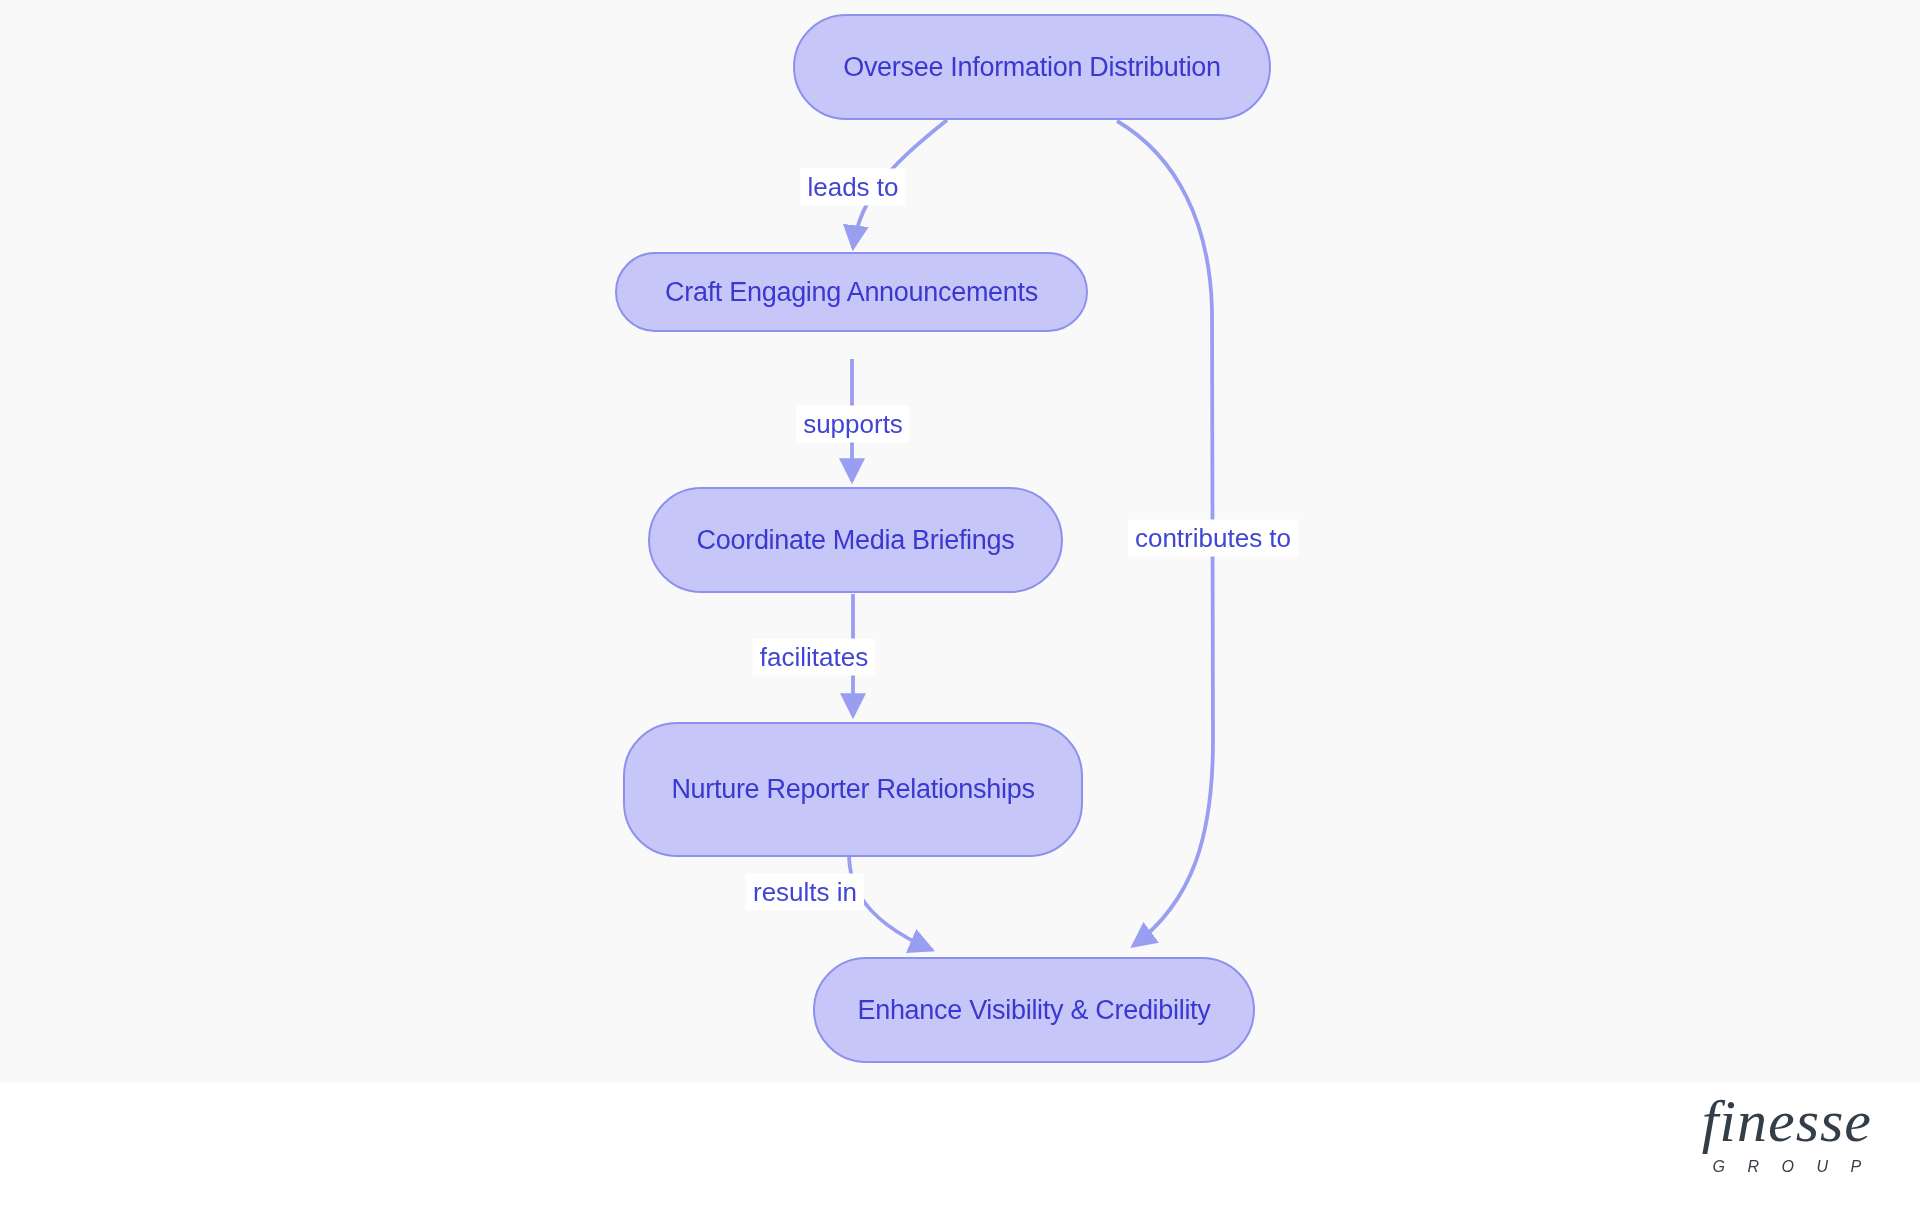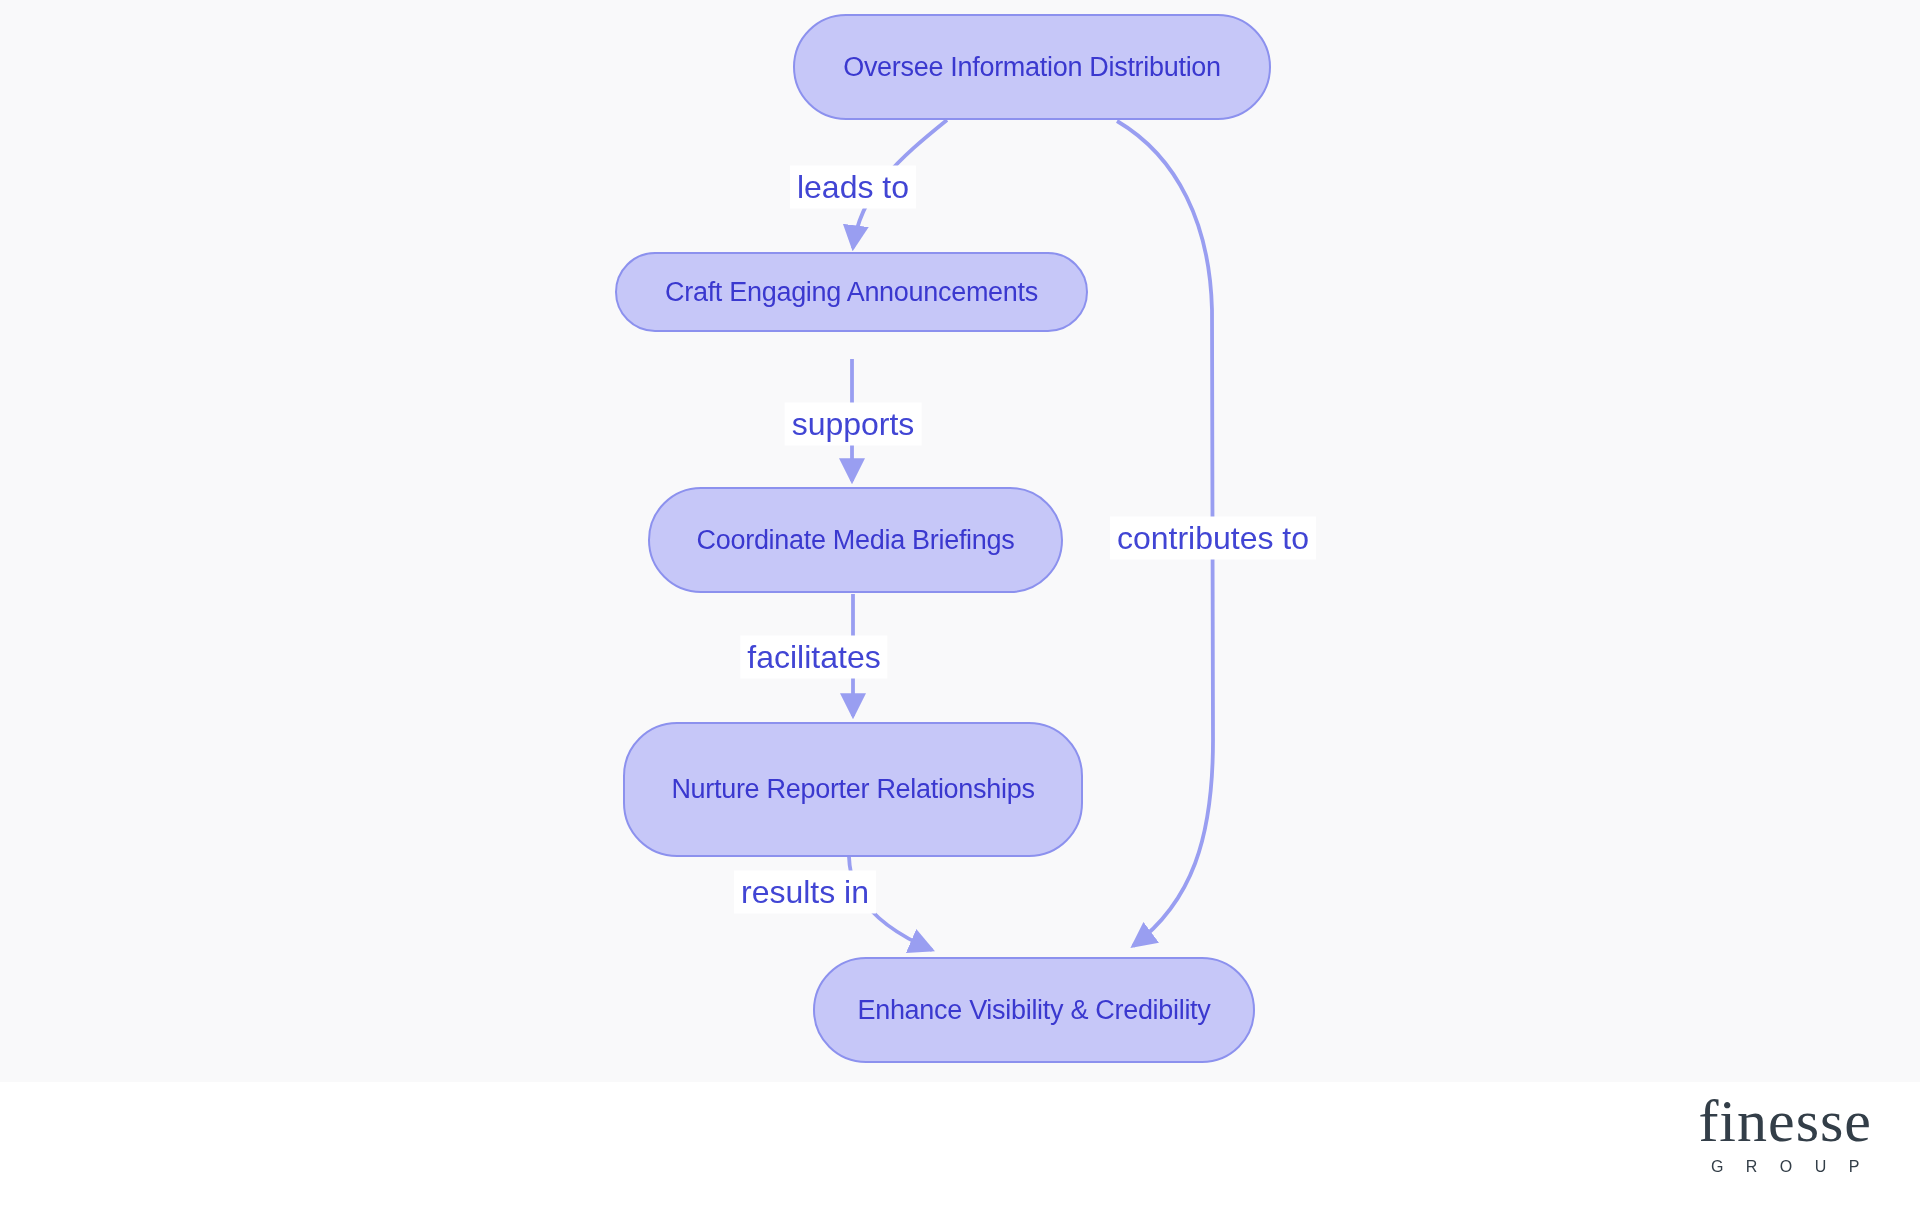--- a/index.html
+++ b/index.html
@@ -26,28 +26,29 @@
     color: var(--node-text, #3a38cf);
     font-size: 27px;
     letter-spacing: -0.3px;
     text-align: center;
   }
   .edge-label {
     position: absolute;
     transform: translate(-50%, -50%);
     background: var(--edge-label-background, #ffffff);
     color: var(--edge-label-text, #4145d4);
-    font-size: 32px;
+    font-size: 26px;
     padding: 3px 7px;
     white-space: nowrap;
   }
   .footer {
     position: absolute; left: 0; top: 1082px;
     width: 1920px; height: 133px;
     background: var(--footer-background, #ffffff);
+    font-style: italic;
   }
   .logo {
     position: absolute;
     right: 48px; top: 8px;
     text-align: center;
     color: var(--logo-text, #333e48);
   }
   .logo-name {
     font-family: "Liberation Serif", serif;
     font-size: 60px;

